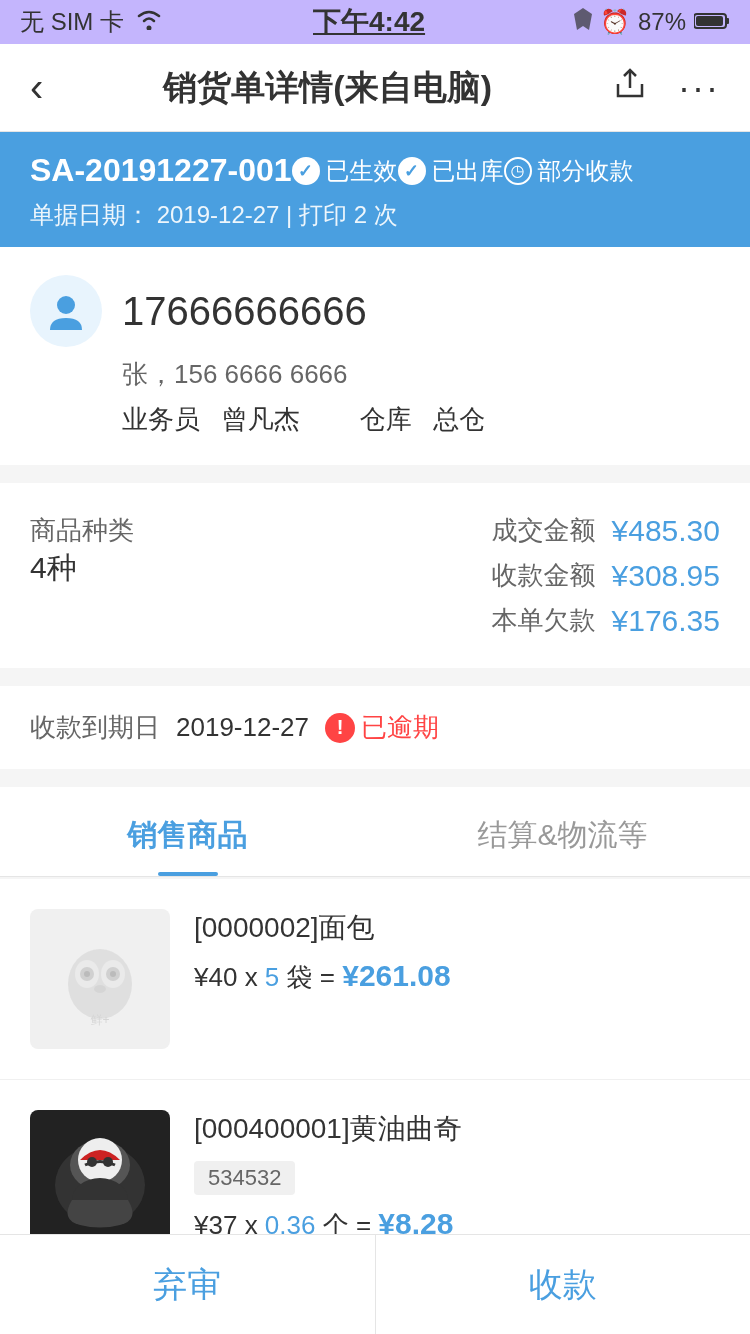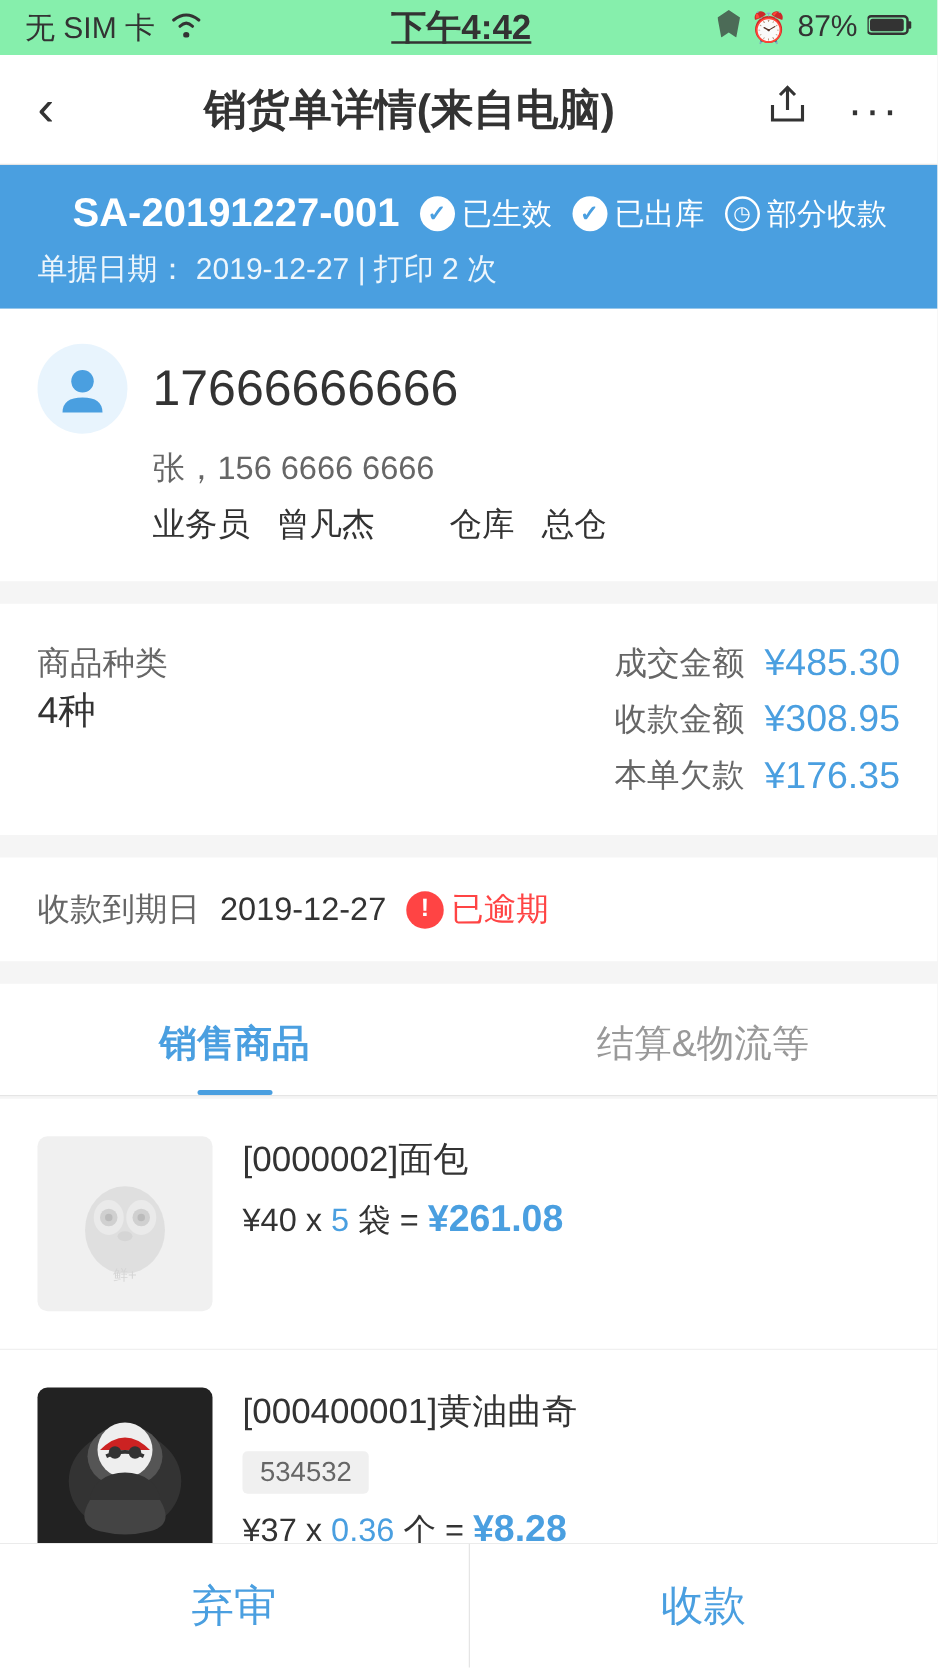--- a/index.html
+++ b/index.html
@@ -9,21 +9,21 @@
       min-height: 1334px;
       font-family: -apple-system, "PingFang SC", "Helvetica Neue", sans-serif;
       background: #f5f5f5;
       font-size: 28px;
       color: #333;
     }
 
     
     .status-bar {
       height: 44px;
-      background: #86efac;
+      background: #c4b5fd;
       display: flex;
       align-items: center;
       justify-content: space-between;
       padding: 0 20px;
       font-size: 24px;
       color: #333;
       text-align: right;
     }
     .status-bar-left { display: flex; align-items: center; gap: 10px; }
     .status-bar-center { font-weight: 600; font-size: 28px; text-decoration: underline; }
@@ -48,24 +48,22 @@
     .back-btn { font-size: 40px; color: #333; cursor: pointer; }
 
     
     .order-header {
       background: #4a9fe0;
       padding: 20px 30px 16px 30px;
     }
     .order-header-top {
       display: flex;
       align-items: center;
-      gap: 16px;
       margin-bottom: 10px;
       flex-wrap: wrap;
-      margin-left: 28px;
     }
     .order-id {
       font-size: 32px;
       font-weight: 700;
       color: #fff;
     }
     .status-badge {
       display: flex;
       align-items: center;
       gap: 6px;

